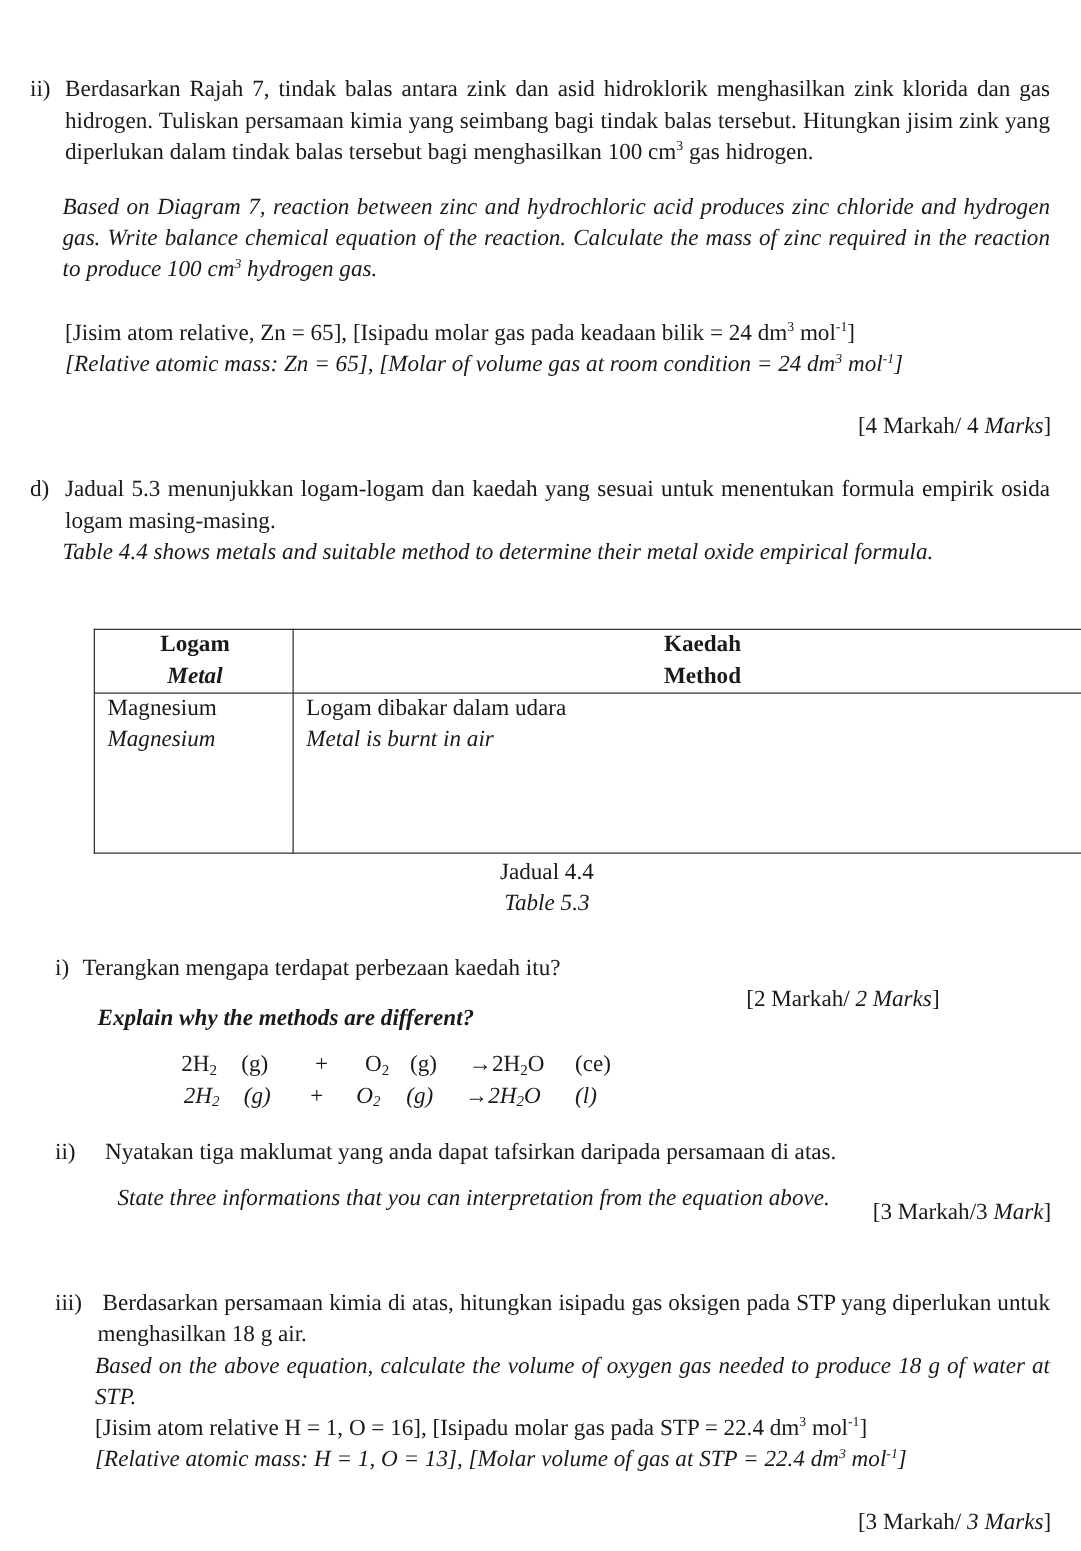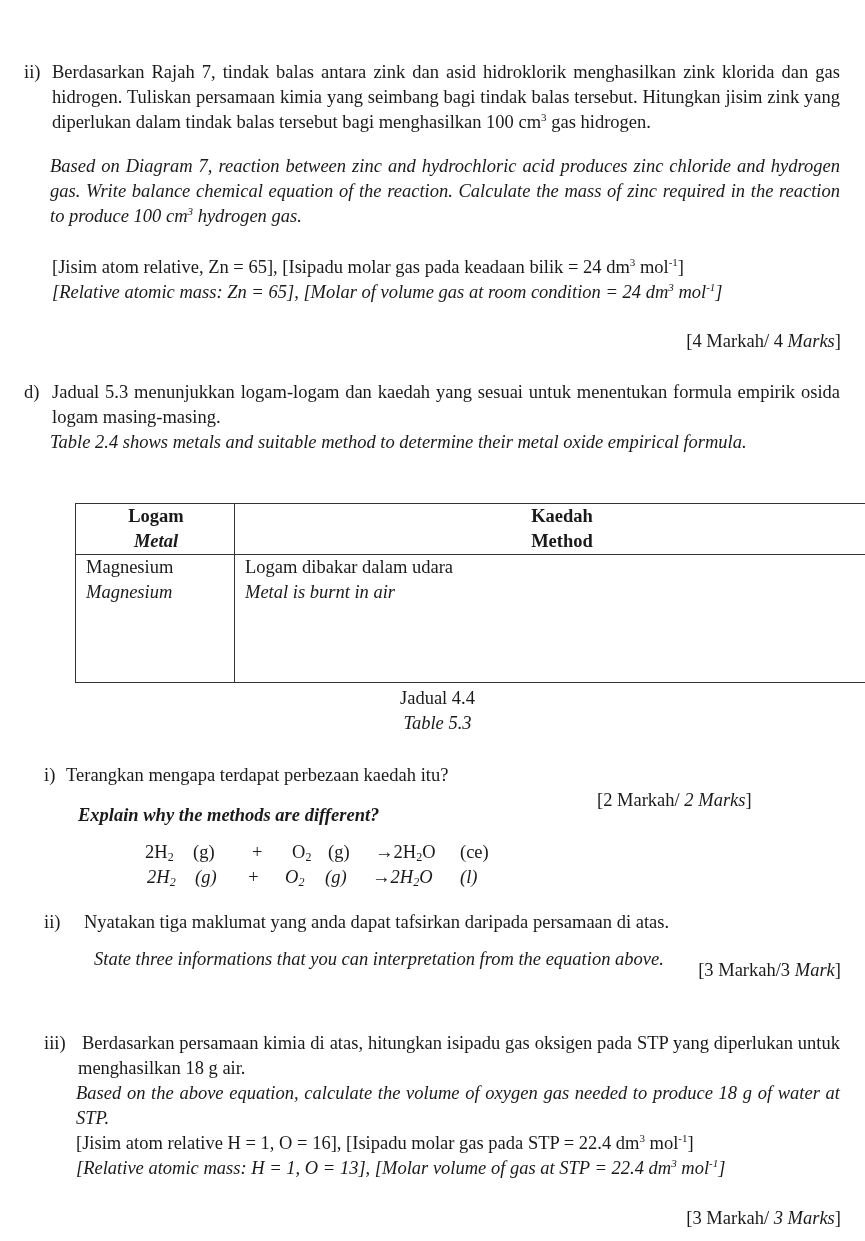--- a/index.html
+++ b/index.html
@@ -34,21 +34,21 @@
 
   <p class="abs" style="left:52px; top:255px; margin:0; white-space:nowrap;"><span>[Jisim atom relative, Zn = 65], [Isipadu molar gas pada keadaan bilik = 24 dm</span><sup>3</sup><span> mol</span><sup>-1</sup><span>]</span></p>
   <p class="abs it" style="left:52px; top:280px; margin:0; white-space:nowrap;"><span>[Relative atomic mass: Zn = 65], [Molar of volume gas at room condition = 24 dm</span><sup>3</sup><span> mol</span><sup>-1</sup><span>]</span></p>
 
   <p class="abs right" style="right:24px; top:329px; margin:0; white-space:nowrap;"><span>[4 Markah/ 4 </span><span class="it">Marks</span><span>]</span></p>
 </div>
 
 <div>
   <span class="label" style="left:24px; top:380px;">d)</span>
   <p class="abs just" style="left:52px; top:380px; width:788px; margin:0;">Jadual 5.3 menunjukkan logam-logam dan kaedah yang sesuai untuk menentukan formula empirik osida logam masing-masing.</p>
-  <p class="abs just it" style="left:50px; top:430px; width:790px; margin:0;">Table 2.4 shows metals and suitable method to determine their metal oxide empirical formula.</p>
+  <p class="abs just it" style="left:50px; top:430px; width:790px; margin:0;">Table 4.4 shows metals and suitable method to determine their metal oxide empirical formula.</p>
 </div>
 
 <table class="t">
   <tbody>
       <tr style="height:50px;">
     <th style="width:140px;">
       <div>Logam</div>
       <div class="it">Metal</div>
     </th>
     <th>

